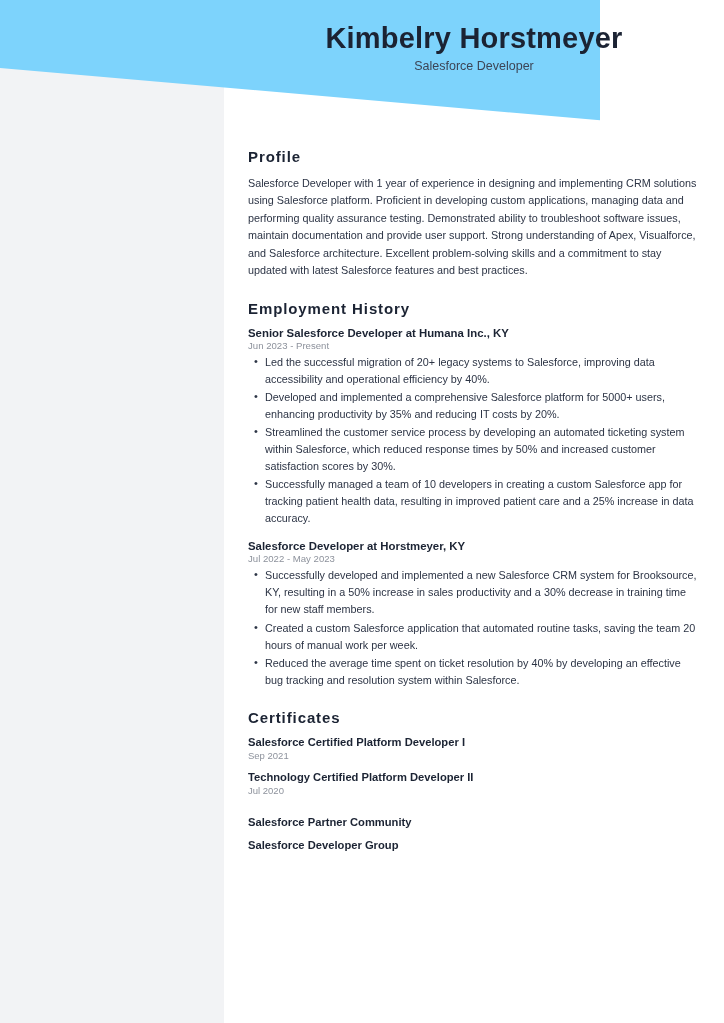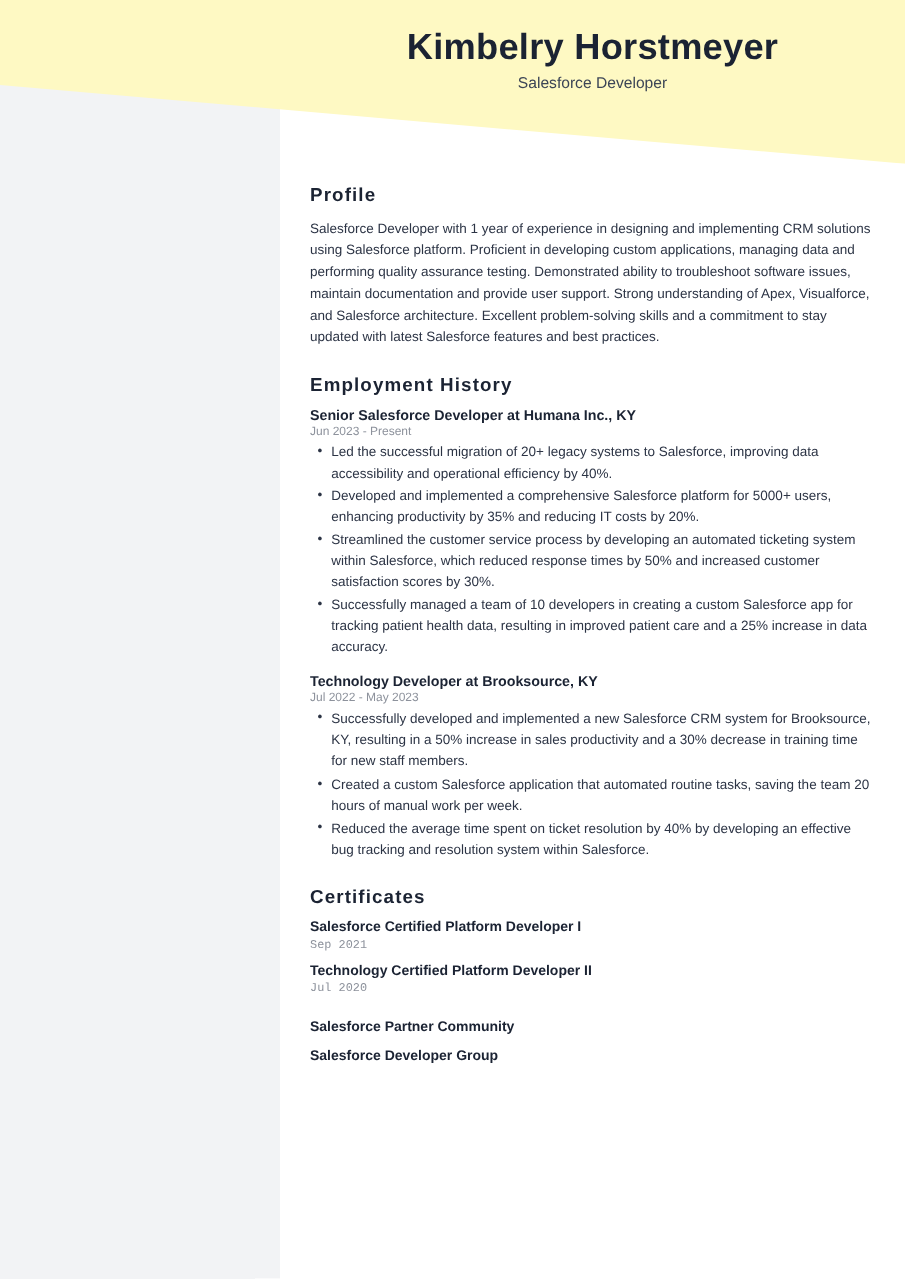--- a/index.html
+++ b/index.html
@@ -27,22 +27,22 @@
   .sidebar-inner {
     position: absolute;
     left: 16px; top: 155px;
     width: 195px;
   }
 
   
   .header {
     position: absolute;
     left: 0; top: 0;
-    width: 724px; height: 140px;
-    background: #fef9c3;
+    width: 600px; height: 140px;
+    background: #7dd3fc;
     clip-path: polygon(0 0, 724px 0, 724px 131px, 0 68px);
     z-index: 3;
   }
   .header-text {
     position: absolute;
     left: 224px; top: 0;
     width: 500px;
     text-align: center;
     padding-top: 22px;
   }
@@ -103,21 +103,20 @@
   .edu-title {
     font-size: 11px;
     font-weight: bold;
     color: #1b2333;
     line-height: 1.5;
   }
   .date-sm {
     font-size: 9.5px;
     color: #8d929c;
     margin-top: 2px;
-    font-family: Liberation Mono, monospace;
   }
   .edu-desc {
     font-size: 10.5px;
     color: #2c3445;
     line-height: 1.52;
     margin-top: 4px;
   }
 
   
   .skill { margin-bottom: 5px; }
@@ -334,21 +333,21 @@
             <div class="job-head">Senior Salesforce Developer at Humana Inc., KY</div>
             <div class="job-date">Jun 2023 - Present</div>
             <ul class="bullets">
               <li>Led the successful migration of 20+ legacy systems to Salesforce, improving data accessibility and operational efficiency by 40%.</li>
               <li>Developed and implemented a comprehensive Salesforce platform for 5000+ users, enhancing productivity by 35% and reducing IT costs by 20%.</li>
               <li>Streamlined the customer service process by developing an automated ticketing system within Salesforce, which reduced response times by 50% and increased customer satisfaction scores by 30%.</li>
               <li>Successfully managed a team of 10 developers in creating a custom Salesforce app for tracking patient health data, resulting in improved patient care and a 25% increase in data accuracy.</li>
             </ul>
           </div>
           <div>
-            <div class="job-head">Technology Developer at Brooksource, KY</div>
+            <div class="job-head">Salesforce Developer at Horstmeyer, KY</div>
             <div class="job-date">Jul 2022 - May 2023</div>
             <ul class="bullets">
               <li>Successfully developed and implemented a new Salesforce CRM system for Brooksource, KY, resulting in a 50% increase in sales productivity and a 30% decrease in training time for new staff members.</li>
               <li>Created a custom Salesforce application that automated routine tasks, saving the team 20 hours of manual work per week.</li>
               <li>Reduced the average time spent on ticket resolution by 40% by developing an effective bug tracking and resolution system within Salesforce.</li>
             </ul>
           </div>
         </div>
     </div>
 

